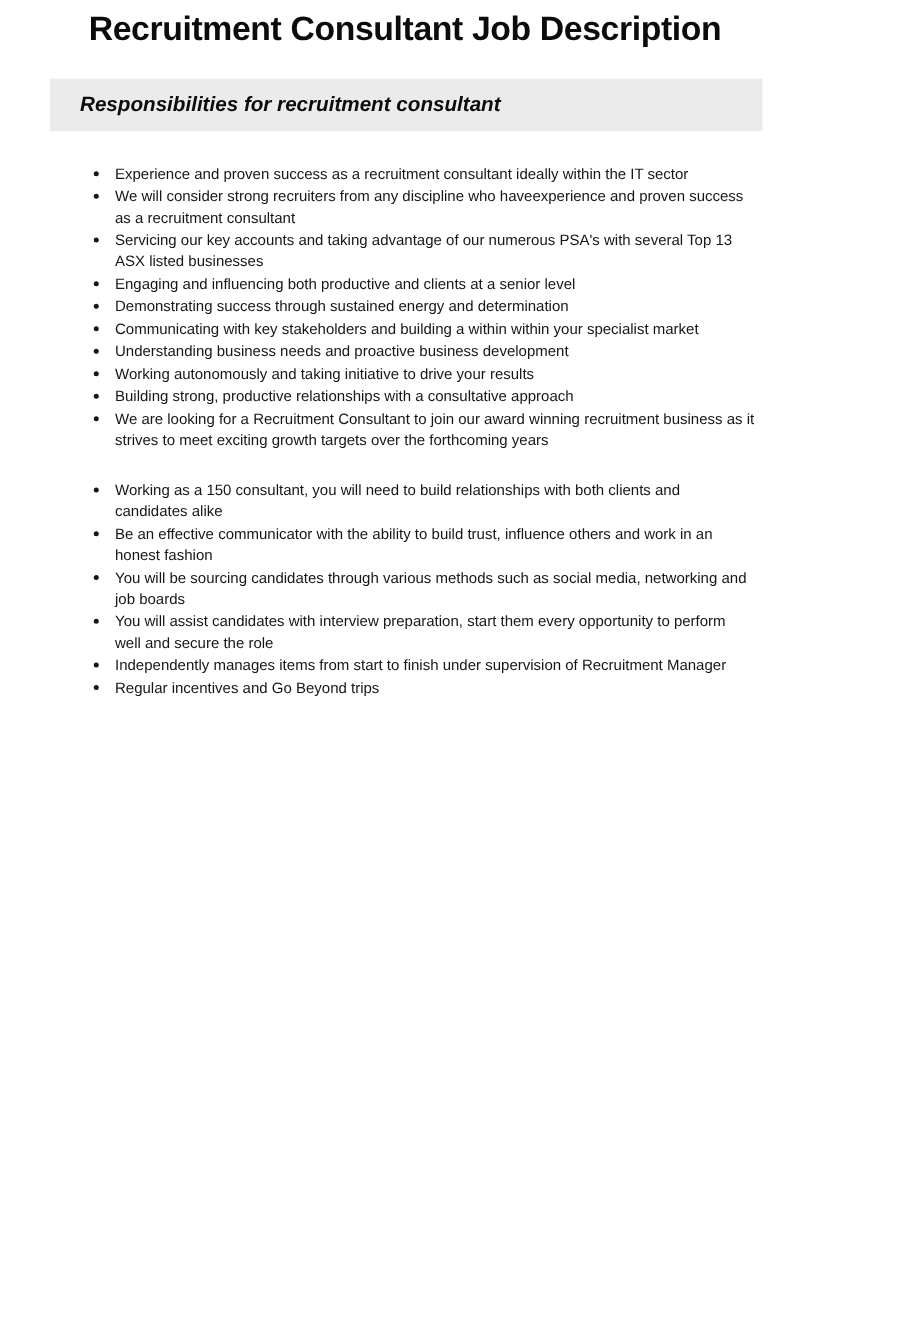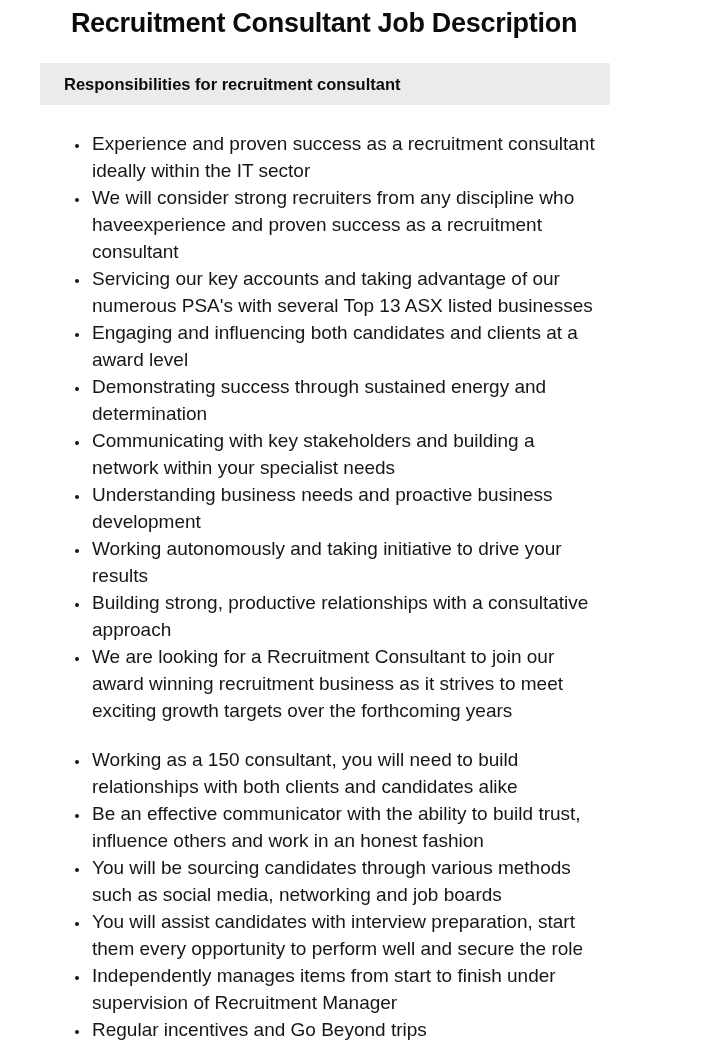--- a/index.html
+++ b/index.html
@@ -32,33 +32,34 @@
     font-size: 16.5px;
     line-height: 27px;
     margin: 0 0 26px 0;
     max-width: 672px;
   }
   .section-header {
     background: #ebebeb;
     margin: 0 -6px 25px -4px;
     padding: 10px 16px 10px 24px;
     border-radius: 1px;
+    font-style: italic;
   }
   .section-header h2 {
     margin: 0;
     font-size: 16.5px;
     font-weight: 700;
     line-height: 22px;
     color: #0c0c0c;
   }
   .bullet-list {
     margin: 0 0 22px 0;
     padding: 0 0 0 46px;
-    font-size: 19px;
-    line-height: 27px;
+    font-size: 12px;
+    line-height: 17px;
     max-width: 690px;
   }
   .bullet-list li {
     padding-left: 2px;
     list-style-type: disc;
   }
   .bullet-list li::marker {
     font-size: 13px;
   }
   .job-section:last-child .bullet-list {
@@ -74,23 +75,23 @@
 
 
   <section class="job-section">
     <div class="section-header">
       <h2>Responsibilities for recruitment consultant</h2>
     </div>
     <ul class="bullet-list">
         <li>Experience and proven success as a recruitment consultant ideally within the IT sector</li>
         <li>We will consider strong recruiters from any discipline who haveexperience and proven success as a recruitment consultant</li>
         <li>Servicing our key accounts and taking advantage of our numerous PSA's with several Top 13 ASX listed businesses</li>
-        <li>Engaging and influencing both candidates and clients at a award level</li>
+        <li>Engaging and influencing both productive and clients at a senior level</li>
         <li>Demonstrating success through sustained energy and determination</li>
-        <li>Communicating with key stakeholders and building a network within your specialist needs</li>
+        <li>Communicating with key stakeholders and building a within within your specialist market</li>
         <li>Understanding business needs and proactive business development</li>
         <li>Working autonomously and taking initiative to drive your results</li>
         <li>Building strong, productive relationships with a consultative approach</li>
         <li>We are looking for a Recruitment Consultant to join our award winning recruitment business as it strives to meet exciting growth targets over the forthcoming years</li>
       </ul>
   </section>
 
   <section class="job-section">
     <ul class="bullet-list">
         <li>Working as a 150 consultant, you will need to build relationships with both clients and candidates alike</li>

